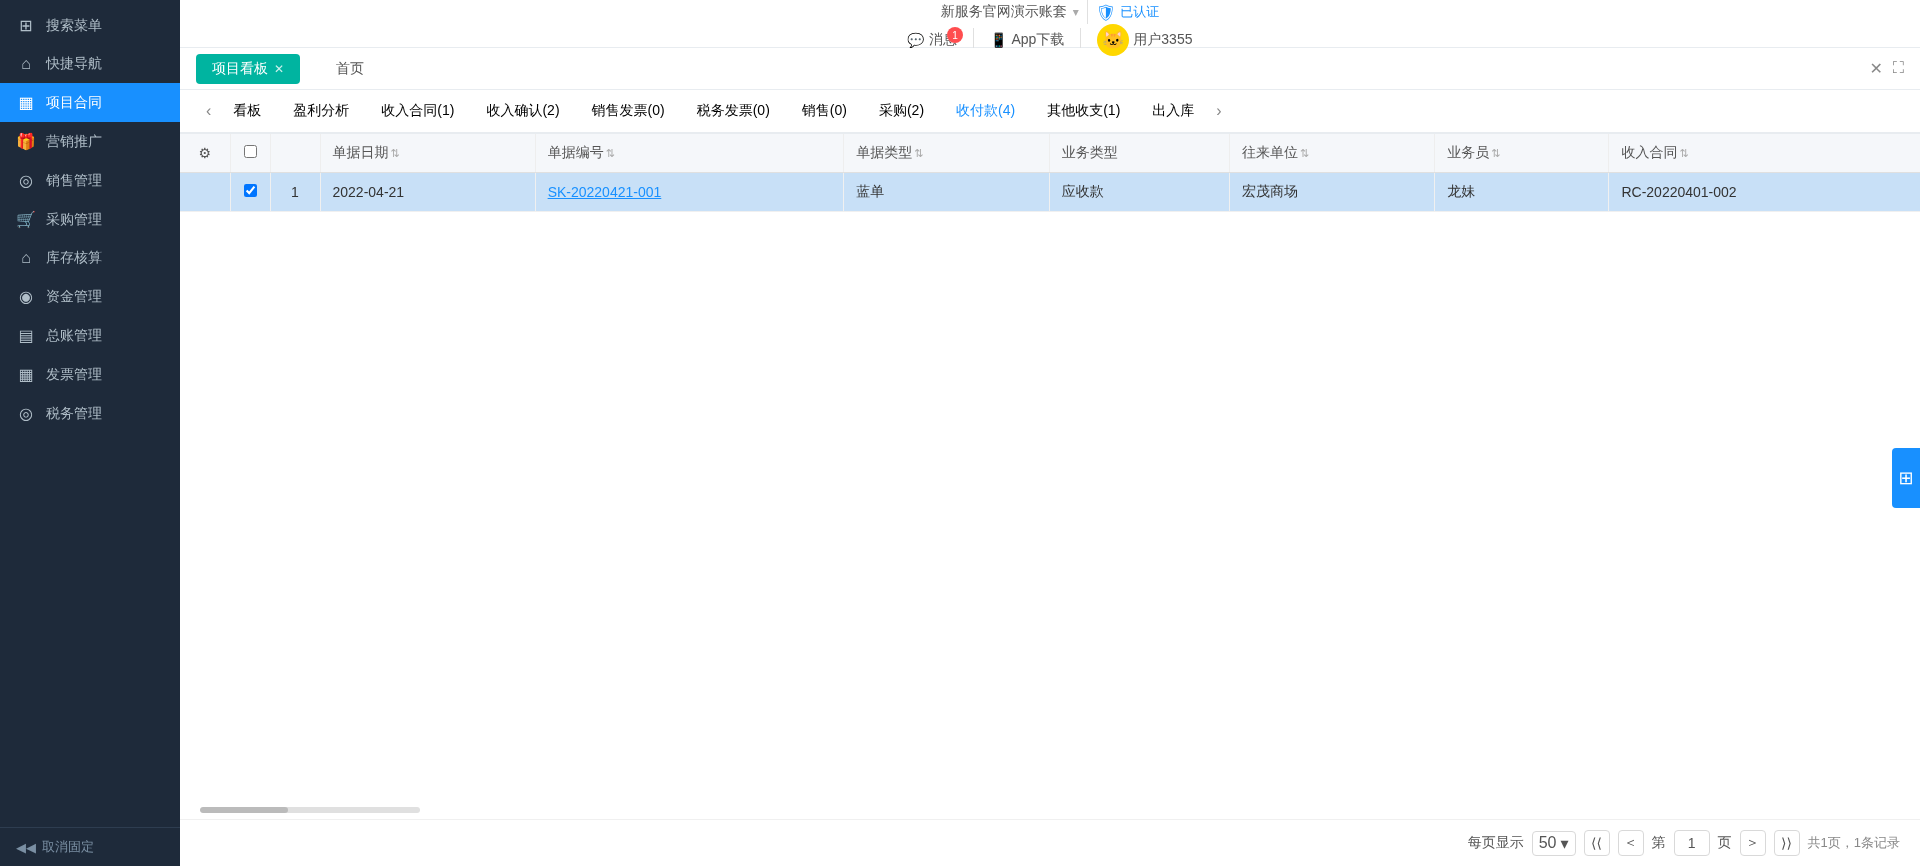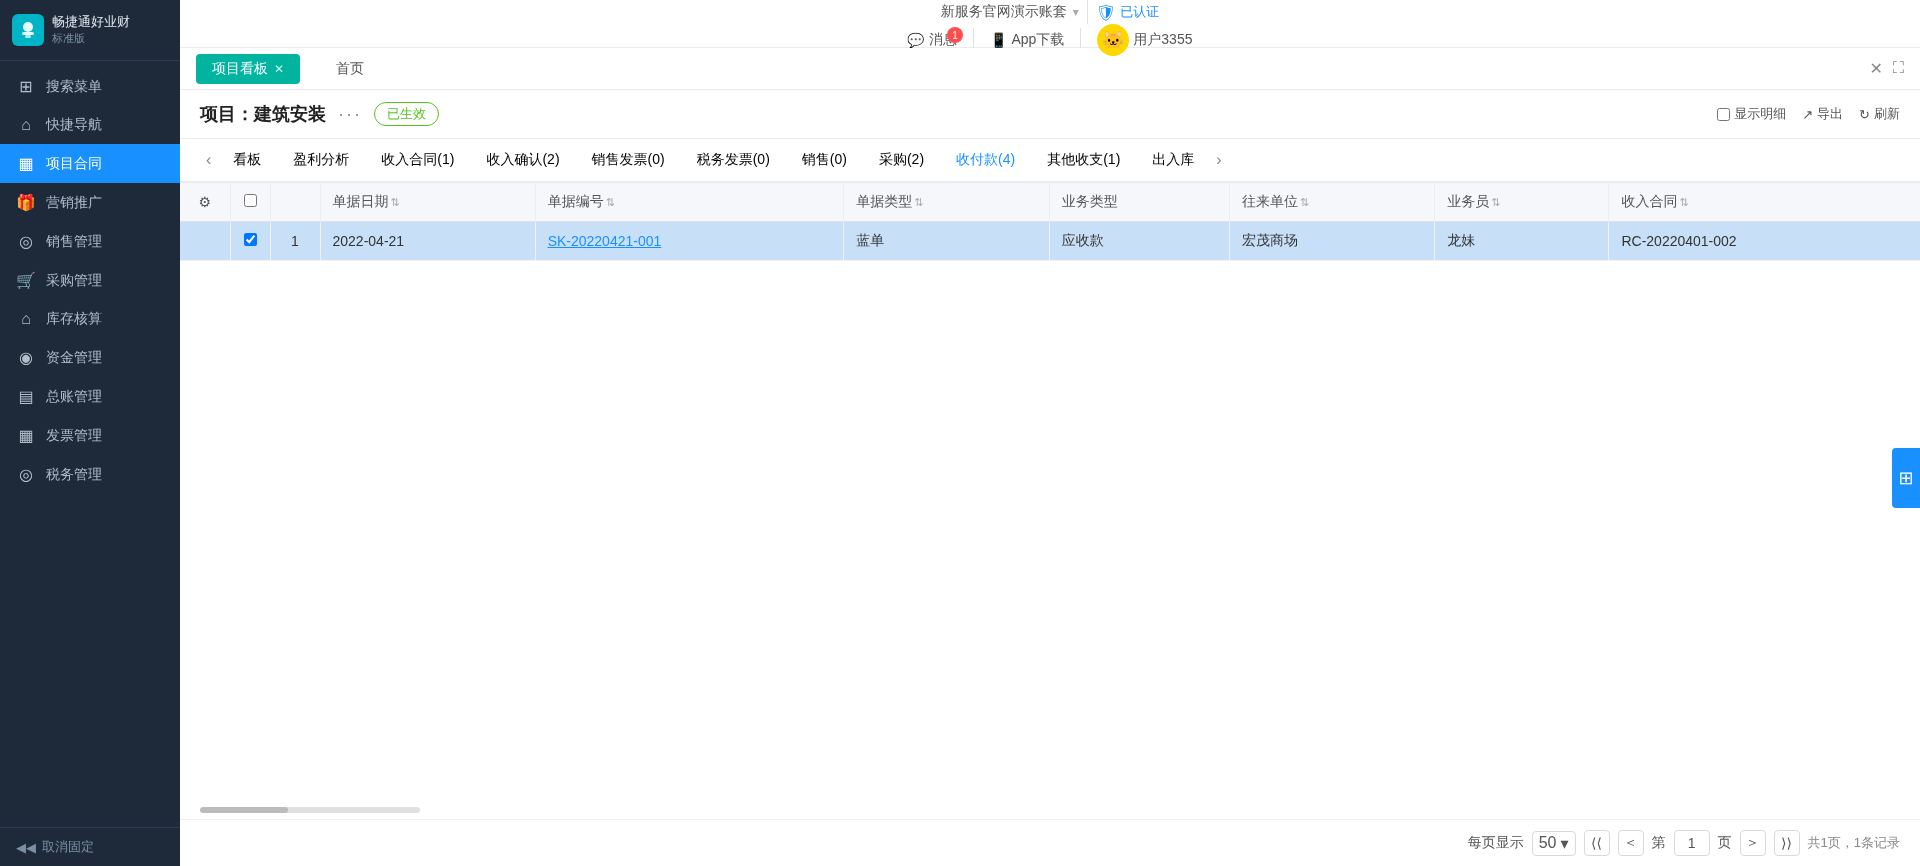--- a/index.html
+++ b/index.html
@@ -389,33 +389,20 @@
       overflow: hidden;
       position: relative;
     }
 
     .sort-icon { color: #aaa; font-size: 11px; margin-left: 2px; }
   </style>
 </head>
 <body>
 
 <div class="sidebar">
-  <div class="sidebar-header">
-    <div class="sidebar-logo">
-      <svg width="22" height="22" viewBox="0 0 22 22">
-        <circle cx="11" cy="8" r="5" fill="white" opacity="0.9"></circle>
-        <rect x="5" y="13" width="12" height="3" rx="1.5" fill="white" opacity="0.9"></rect>
-        <rect x="8" y="16" width="6" height="3" rx="1.5" fill="white" opacity="0.7"></rect>
-      </svg>
-    </div>
-    <div>
-      <div class="sidebar-title">畅捷通好业财</div>
-      <div class="sidebar-edition">标准版</div>
-    </div>
-  </div>
 
   <div class="sidebar-nav" id="sidebar-nav">
       <div class="nav-item">
         <span class="nav-icon">⊞</span>
         <span>搜索菜单</span>
       </div>
       <div class="nav-item">
         <span class="nav-icon">⌂</span>
         <span>快捷导航</span>
       </div>
@@ -504,41 +491,20 @@
       <div class="tab"><span>首页</span></div>
 
   <div style="margin-left: auto; display: flex; gap: 10px;">
   <span class="win-btn">✕</span>
   <span class="win-btn">⛶</span>
 </div>
     </div>
 
   <div class="content-wrapper">
 
-    <div class="project-header">
-      <span style="font-size:18px; font-weight:bold; color:#222;">
-        <span>项目：</span><span>建筑安装</span>
-      </span>
-      <span class="more-btn">···</span>
-      <div class="status-badge">已生效</div>
-      <div class="project-header-right">
-        <label class="checkbox-label">
-          <input type="checkbox" style="">
-          <span>显示明细</span>
-        </label>
-        <div class="header-action">
-          <span>↗</span>
-          <span>导出</span>
-        </div>
-        <div class="header-action">
-          <span>↻</span>
-          <span>刷新</span>
-        </div>
-      </div>
-    </div>
 
     <div class="sub-nav" id="sub-nav">
       <span class="sub-nav-arrow">‹</span>
       <div class="sub-nav-item">看板</div>
         <div class="sub-nav-item">盈利分析</div>
         <div class="sub-nav-item">收入合同(1)</div>
         <div class="sub-nav-item">收入确认(2)</div>
         <div class="sub-nav-item">销售发票(0)</div>
         <div class="sub-nav-item">税务发票(0)</div>
         <div class="sub-nav-item">销售(0)</div>

